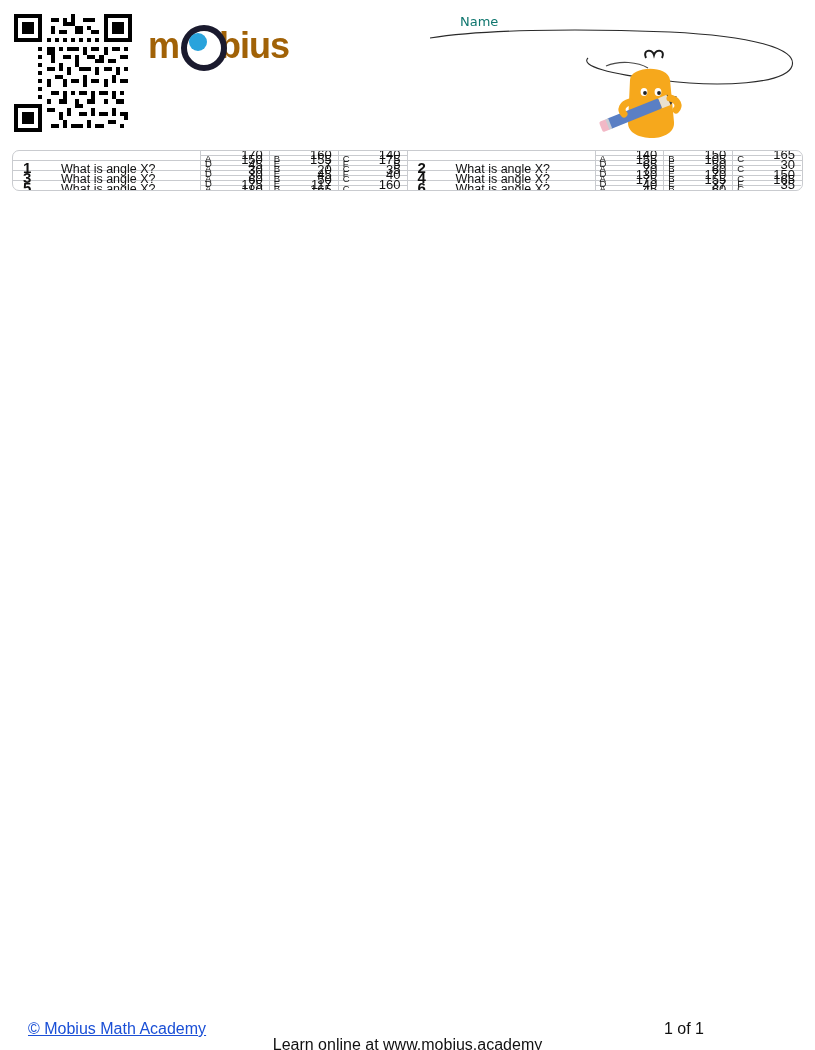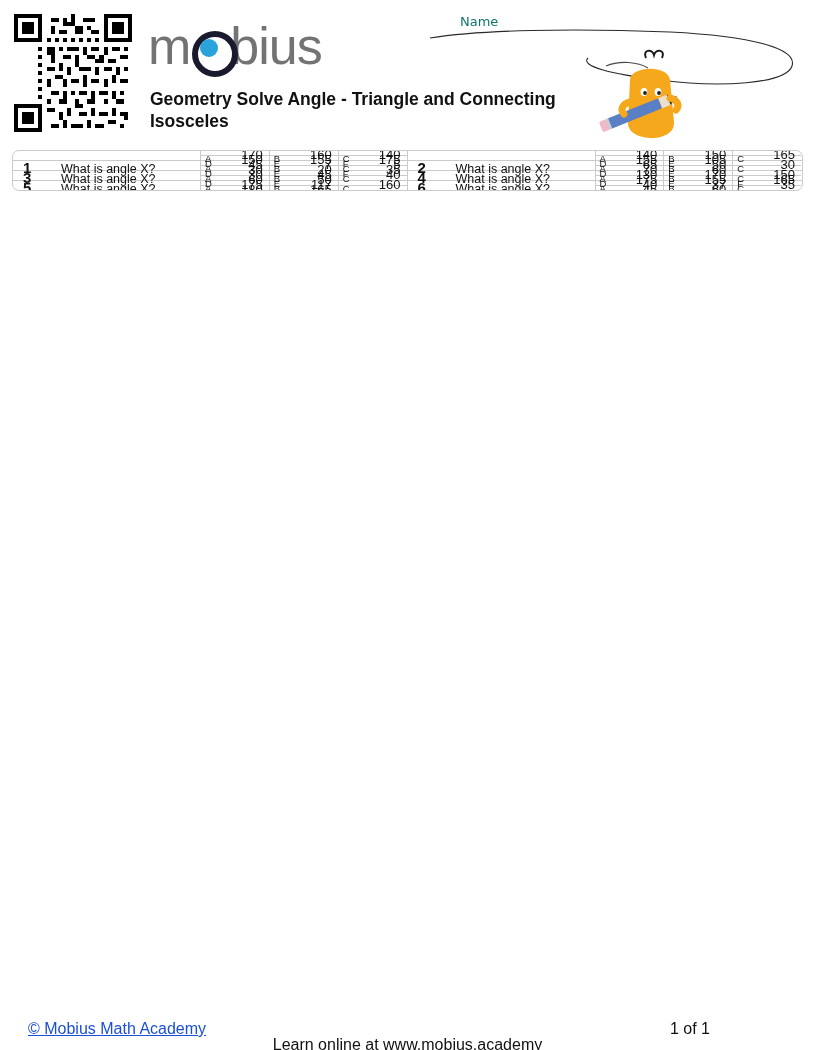--- a/index.html
+++ b/index.html
@@ -27,24 +27,24 @@
     width: 118px; height: 118px;
   }
   .qr svg { display: block; }
 
   .brand {
     position: absolute;
     left: 148px; top: 16px;
     height: 62px;
   }
   .brand-text {
-    font-size: 52px;
-    font-weight: normal;
+    font-size: 36px;
+    font-weight: bold;
     letter-spacing: -1px;
-    color: #737373;
+    color: #a16207;
     line-height: 60px;
   }
   .brand-o {
     display: inline-block;
     position: relative;
     width: 40px; height: 40px;
     vertical-align: -4px;
   }
   .brand-o::before {
     content: "";
@@ -184,21 +184,21 @@
   .footer-left {
     position: absolute; left: 28px; top: 0;
     color: #1a4fd6;
   }
   .footer-left a { color: #1a4fd6; text-decoration: underline; }
   .footer-center {
     position: absolute; left: 0; right: 0; top: 16px;
     text-align: center; color: #111;
   }
   .footer-right {
-    position: absolute; right: 105px; top: 0;
+    position: absolute; right: 111px; top: 0;
     color: #111;
   }
   svg { overflow: visible; }
 </style>
 </head>
 <body>
 
 <div class="page">
 
   <div class="header">
@@ -318,21 +318,20 @@
         </g>
       </svg>
     </div>
 
     <div class="brand">
       <div class="brand-text">
         <span>m</span><span class="brand-o"></span><span>bius</span>
       </div>
     </div>
 
-    <div class="title">Geometry Solve Angle - Triangle and Connecting Isosceles</div>
 
     <div class="name-area">
       <div class="name-label">Name</div>
       <svg width="390" height="140" viewBox="0 0 390 140">
         <path d="M10,30 C60,22 150,20 250,24 C330,28 378,40 372,58 C366,76 300,80 240,72 C190,66 160,58 168,50" fill="none" stroke="#2a2a2a" stroke-width="1.1"></path>
       </svg>
 
       
       <div class="mascot">
         <svg width="120" height="100" viewBox="0 0 120 100">

